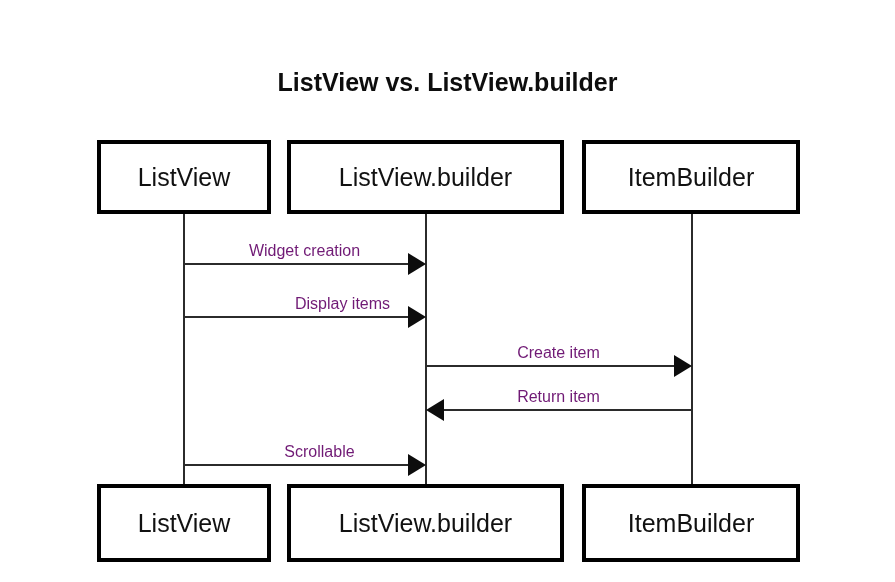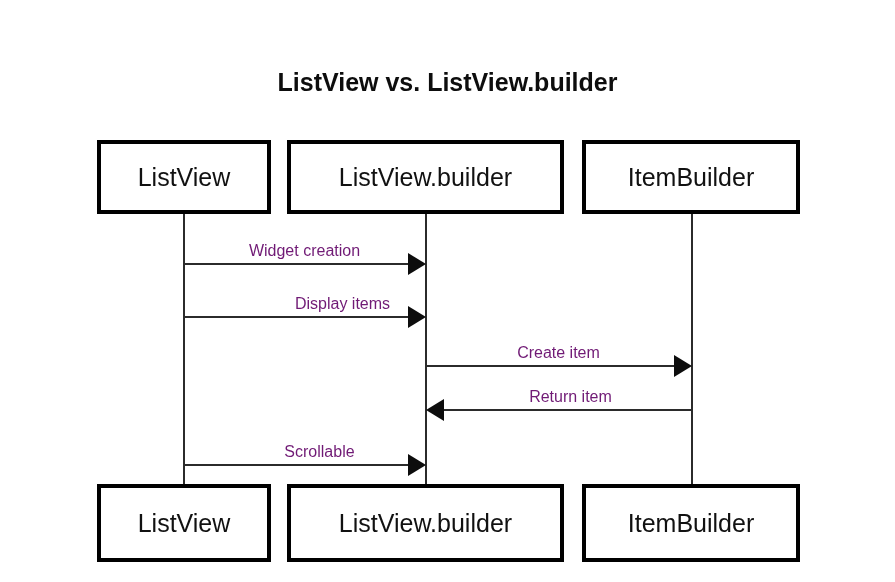--- a/index.html
+++ b/index.html
@@ -110,21 +110,21 @@
   <div class="arrowhead right" style="left:408px; top:253px;"></div>
 
   <div class="msg-label" style="left:201px; top:295px; width:283px;">Display items</div>
   <div class="msg-line" style="left:184px; top:316px; width:233px;"></div>
   <div class="arrowhead right" style="left:408px; top:306px;"></div>
 
   <div class="msg-label" style="left:426px; top:344px; width:265px;">Create item</div>
   <div class="msg-line" style="left:426px; top:365px; width:257px;"></div>
   <div class="arrowhead right" style="left:674px; top:355px;"></div>
 
-  <div class="msg-label" style="left:426px; top:388px; width:265px;padding-left:12px;">Return item</div>
+  <div class="msg-label" style="left:426px; top:388px; width:265px;">Return item</div>
   <div class="msg-line" style="left:435px; top:409px; width:257px;"></div>
   <div class="arrowhead left" style="left:426px; top:399px;"></div>
 
   <div class="msg-label" style="left:199px; top:443px; width:241px;">Scrollable</div>
   <div class="msg-line" style="left:184px; top:464px; width:233px;"></div>
   <div class="arrowhead right" style="left:408px; top:454px;"></div>
 
   <div class="participant-box" style="left:97px; top:484px; width:174px; height:78px;">
     <span>ListView</span>
   </div>

